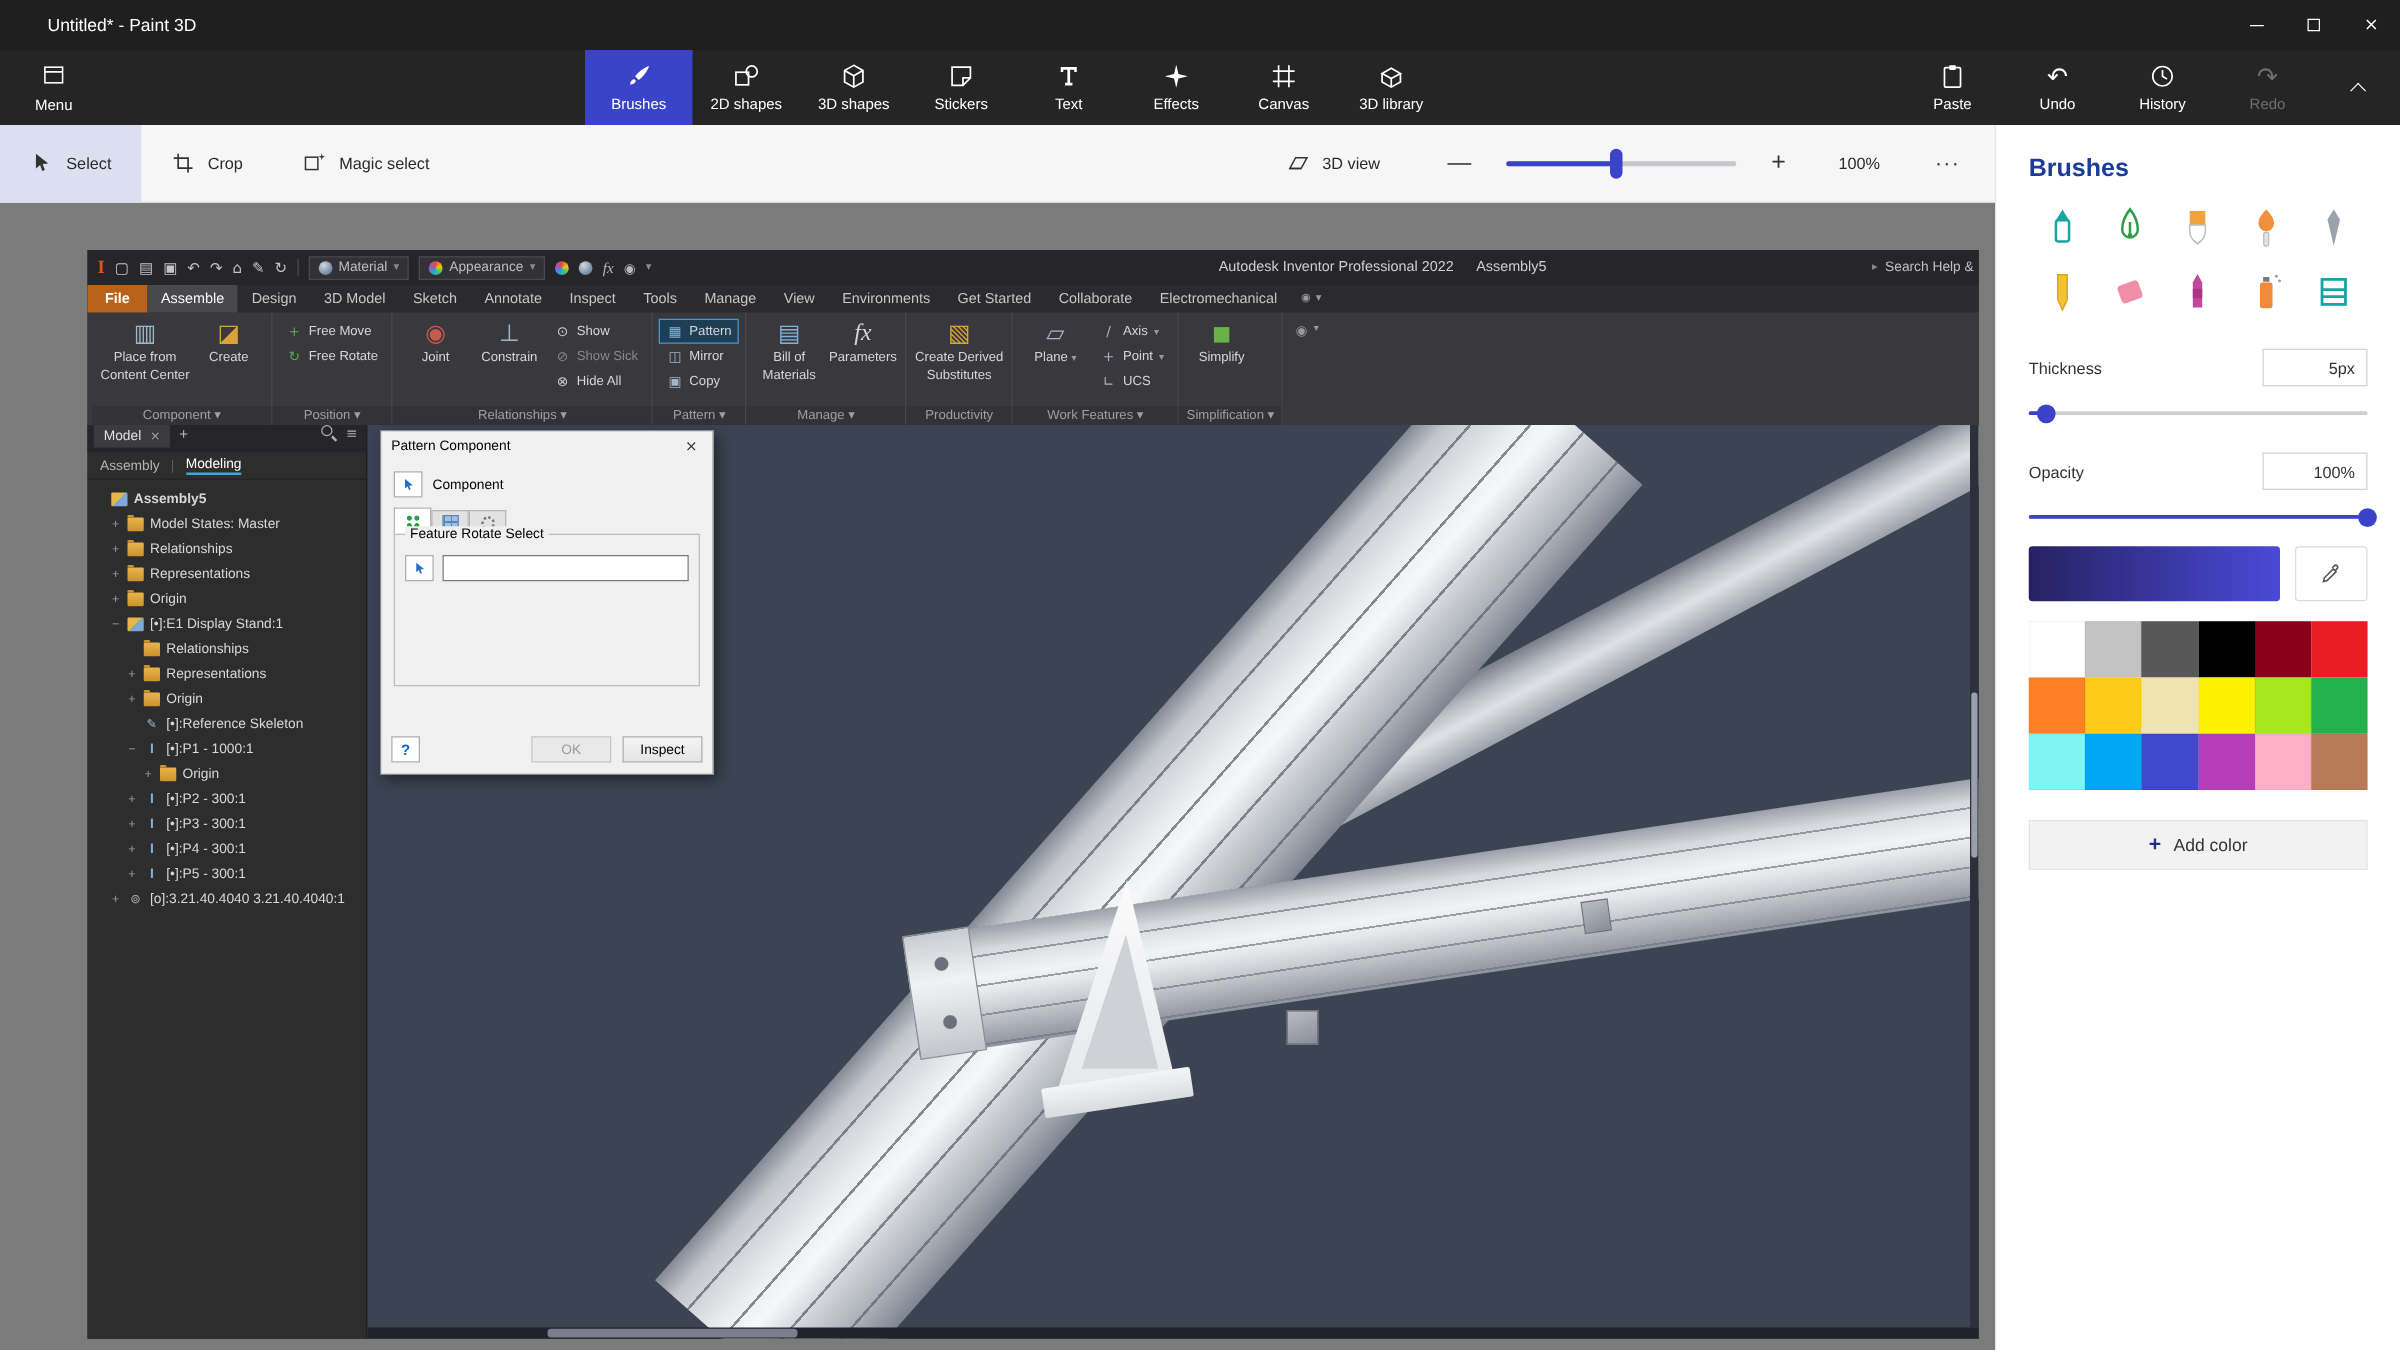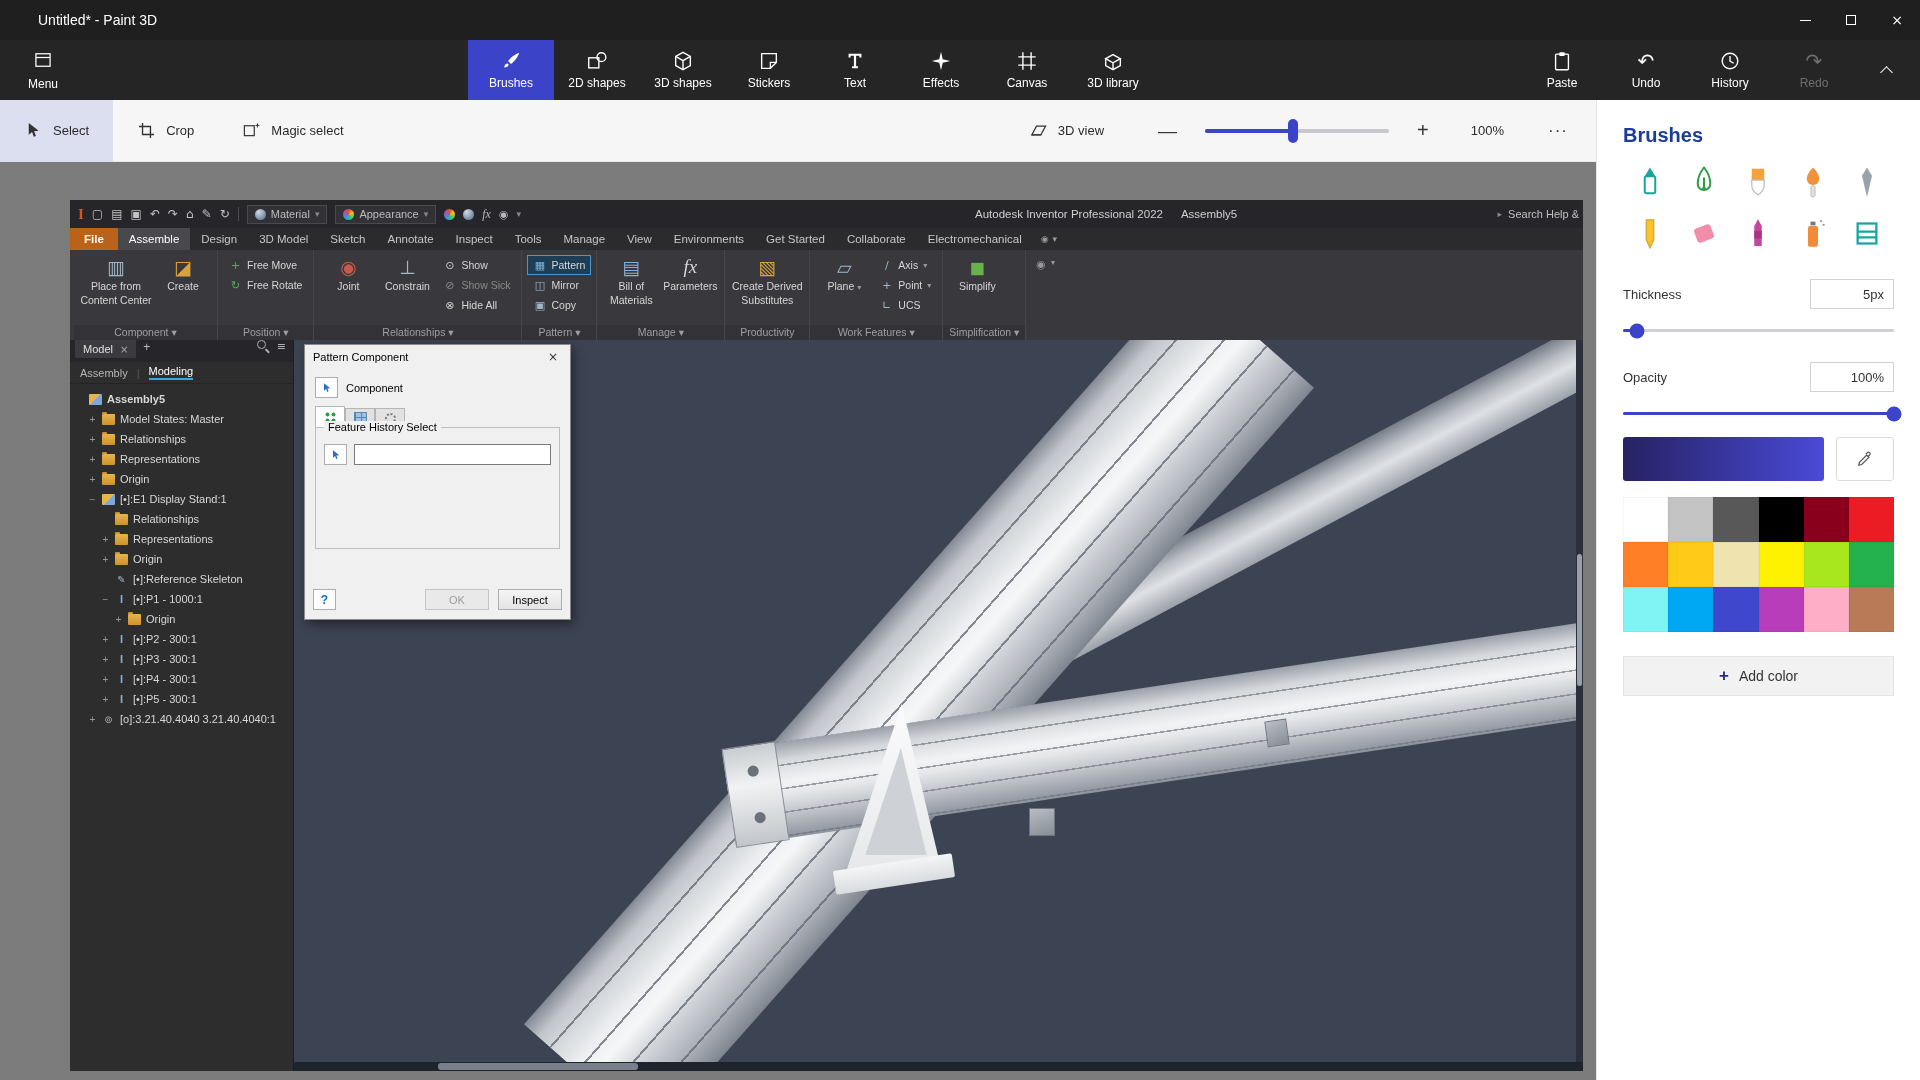--- a/index.html
+++ b/index.html
@@ -758,21 +758,21 @@
               <span class="t1"></span>
             </span>
           <span class="dlg-tab">
               <span class="t2"></span>
             </span>
           <span class="dlg-tab">
               <span class="t3"></span>
             </span>
         </div>
         <div class="groupbox">
-          <span class="legend">Feature History Select</span>
+          <span class="legend">Feature Rotate Select</span>
           <div class="fps-row">
             <span class="mini-btn">
               <svg viewBox="0 0 24 24">
                   <path d="M6 2.5v15l4.2-3.7 2.2 6.2 2.6-1-2.2-6 5.7-.6z" fill="#2b6cc4"></path>
                 </svg>
             </span>
             <input class="fps-input" value="" style="">
           </div>
         </div>
         <div class="dlg-footer">

